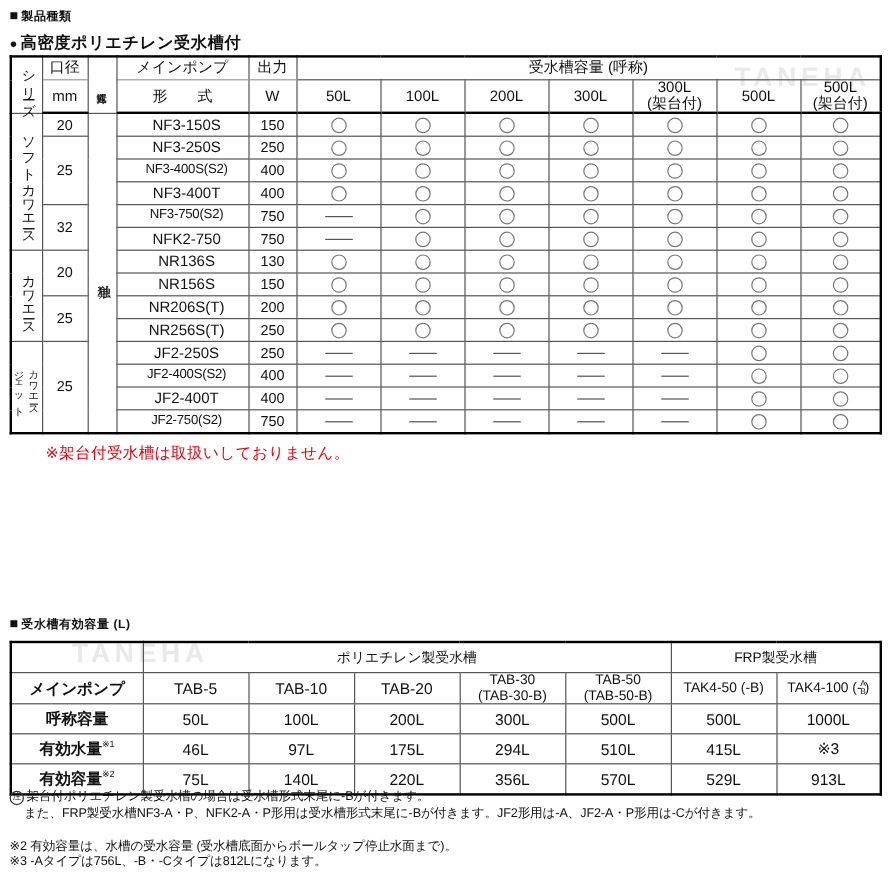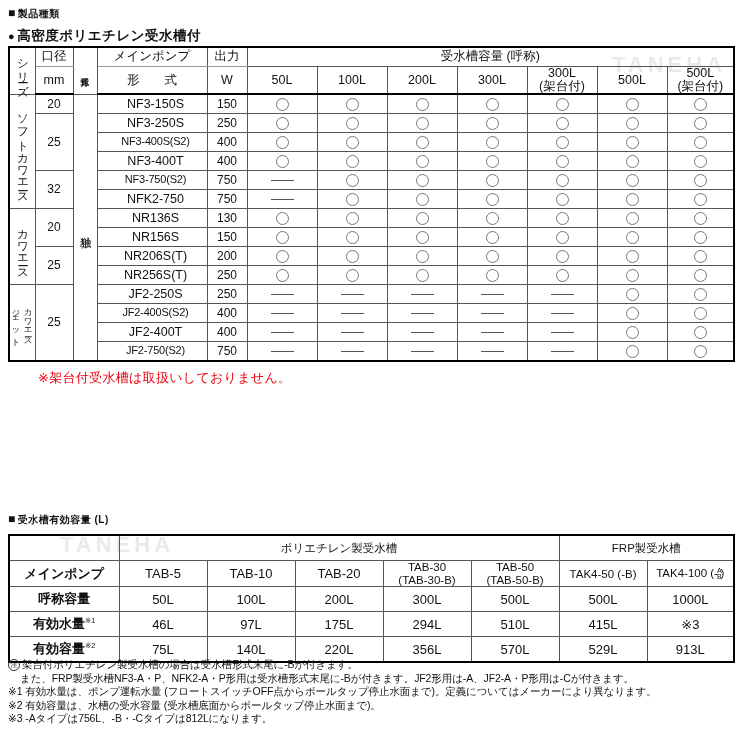--- a/index.html
+++ b/index.html
@@ -504,17 +504,16 @@
         <td>356L</td>
         <td>570L</td>
         <td>529L</td>
         <td>913L</td>
       </tr>
     </tbody>
   </table>
 
   <div class="fn fn-1"><span class="cnote">注</span><span>架台付ポリエチレン製受水槽の場合は受水槽形式末尾に-Bが付きます。</span></div>
   <div class="fn fn-1b">また、FRP製受水槽NF3-A・P、NFK2-A・P形用は受水槽形式末尾に-Bが付きます。JF2形用は-A、JF2-A・P形用は-Cが付きます。</div>
-  <div class="fn fn-2">※1 有効水量は、ポンプ運転水量 (フロートスイッチOFF点からボールタップ停止水面まで)。定義についてはメーカーにより異なります。</div>
   <div class="fn fn-3">※2 有効容量は、水槽の受水容量 (受水槽底面からボールタップ停止水面まで)。</div>
   <div class="fn fn-4">※3 -Aタイプは756L、-B・-Cタイプは812Lになります。</div>
 
 </div>
 
 </body></html>

